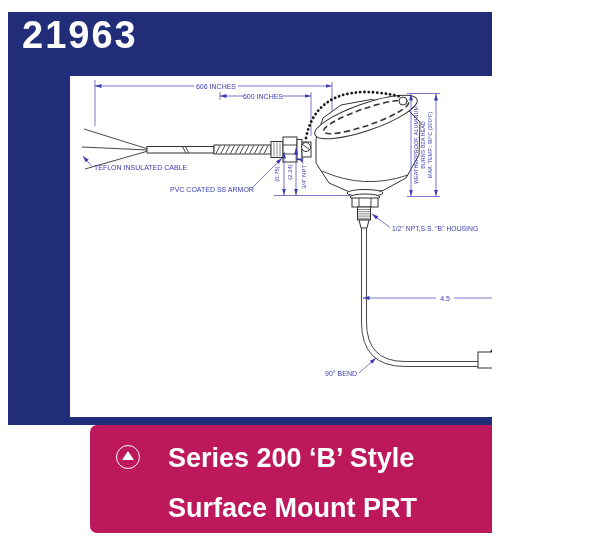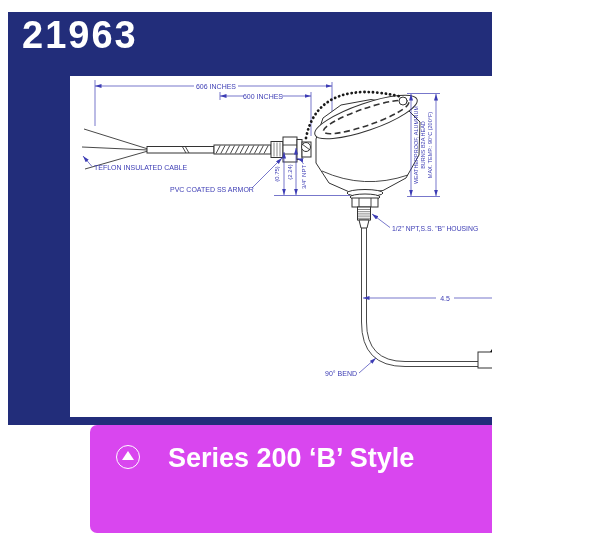--- a/index.html
+++ b/index.html
@@ -2,21 +2,21 @@
 <html><head>
 <meta charset="utf-8">
 <style>
   html,body{margin:0;padding:0;background:#fff;}
   .page{position:relative;width:492px;height:543px;background:#ffffff;overflow:hidden;
         font-family:"Liberation Sans",sans-serif;}
   .navy{position:absolute;left:8px;top:12px;width:582px;height:413px;background:#222d7a;}
   .docnum{position:absolute;left:22px;top:14px;color:#ffffff;font-size:38px;font-weight:bold;
           letter-spacing:2px;font-family:"Liberation Sans",sans-serif;}
   .panel{position:absolute;left:70px;top:76px;width:478px;height:341px;background:#ffffff;}
-  .banner{position:absolute;left:90px;top:425px;width:500px;height:108px;background:#d946ef;border-radius:7px;}
+  .banner{position:absolute;left:90px;top:425px;width:500px;height:108px;background:#be185d;border-radius:7px;}
   .banner-icon{position:absolute;left:26px;top:20px;width:24px;height:24px;border:1.6px solid #ffffff;
                border-radius:50%;box-sizing:border-box;}
   .banner-icon .tri{position:absolute;left:4.5px;top:5px;width:0;height:0;
       border-left:6px solid transparent;border-right:6px solid transparent;border-bottom:9.5px solid #ffffff;}
   .banner-line1{position:absolute;left:78px;top:18px;color:#ffffff;font-size:27px;font-weight:bold;}
   .banner-line2{position:absolute;left:78px;top:68px;color:#ffffff;font-size:27px;font-weight:bold;}
   svg text{font-family:"Liberation Sans",sans-serif;fill:#3c3cb4;}
   .dim{stroke:#3c3cb4;stroke-width:0.7;fill:none;}
   .part{stroke:#333333;stroke-width:1;fill:#ffffff;}
   .pline{stroke:#333333;stroke-width:0.9;fill:none;}
@@ -156,15 +156,16 @@
         <text x="375" y="224.5" font-size="7" text-anchor="middle">4.5</text>
       </g>
     </svg>
   </div>
 
   <div class="banner">
     <div class="banner-icon">
       <div class="tri"></div>
     </div>
     <div class="banner-line1">Series 200 ‘B’ Style</div>
+    <div class="banner-line2">Surface Mount PRT</div>
   </div>
 
 </div>
 
 </body></html>

